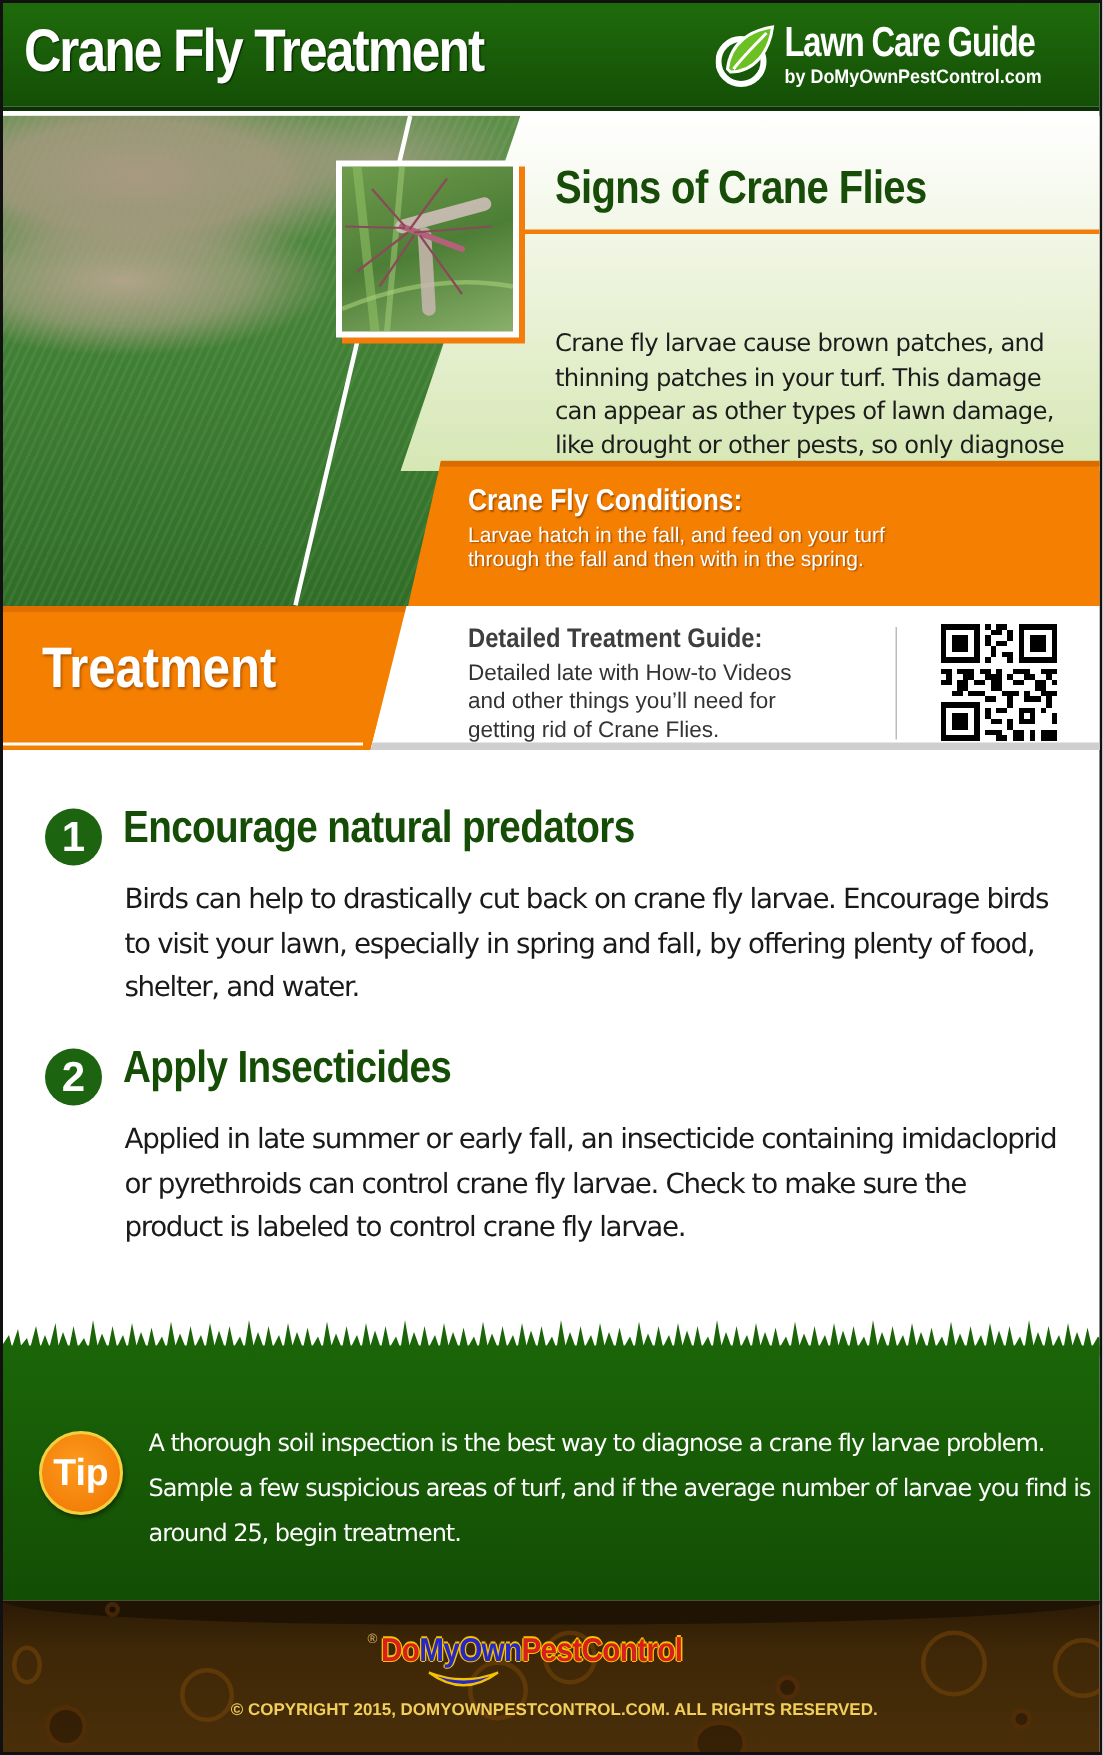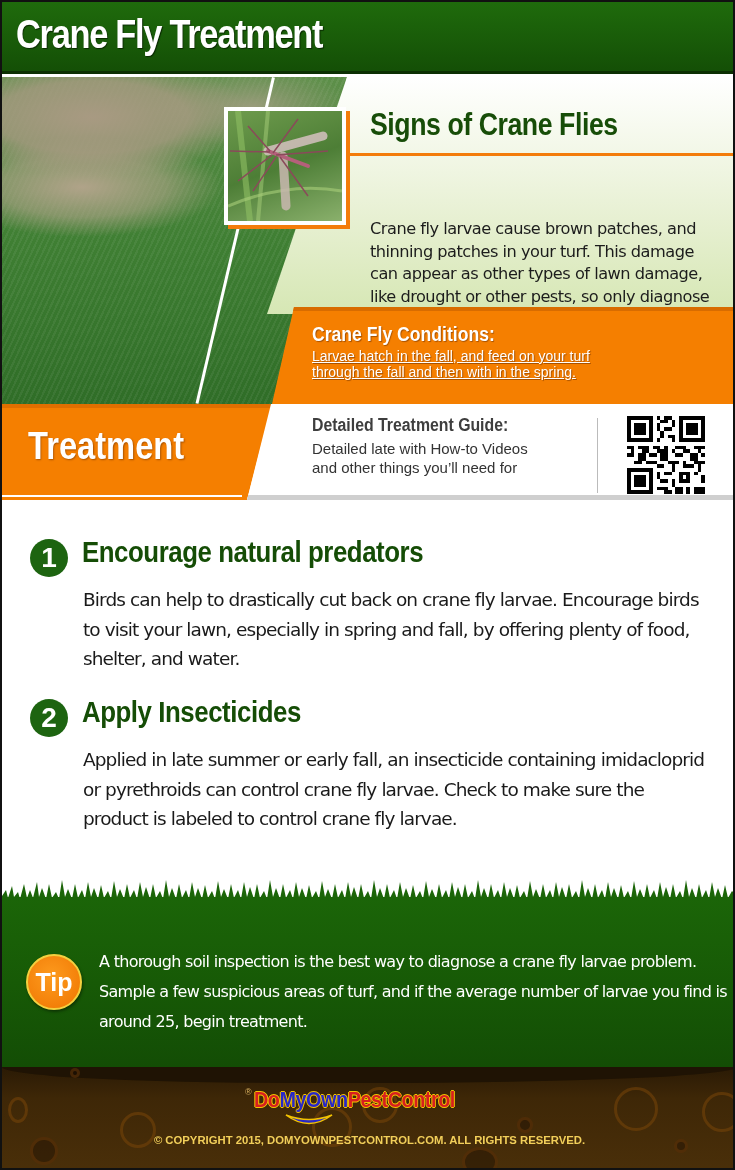--- a/index.html
+++ b/index.html
@@ -90,20 +90,29 @@
   .dmopc-smile { position:absolute; left:282px; top:1110px; width:50px; height:16px; }
   .copyright { position:absolute; left:0; top:1132px; width:735px; text-align:center; color:#f2cf5a; font-weight:bold; font-size:11.3px; }
 </style>
 </head>
 <body>
 
 <div class="page">
 
   <div class="header">
     <div class="header-title">Crane Fly Treatment</div>
+    <div class="brand">
+      <svg class="brand-leaf" viewBox="0 0 40 42">
+        <ellipse cx="17" cy="25" rx="15" ry="15" fill="none" stroke="#fff" stroke-width="4"></ellipse>
+        <path d="M8 30 C 10 12, 24 4, 38 2 C 36 18, 26 32, 10 32 Z" fill="#6cc024" stroke="#fff" stroke-width="2"></path>
+        <path d="M12 30 C 18 22, 26 14, 34 6" stroke="#fff" stroke-width="2" fill="none"></path>
+      </svg>
+      <div class="brand-name">Lawn Care Guide</div>
+      <div class="brand-sub">by DoMyOwnPestControl.com</div>
+    </div>
   </div>
 
   <div class="hero">
     <div class="grass-photo"></div>
     <div class="signs-panel"></div>
   </div>
   <div class="signs-slash" style="top:75px;"></div>
 
   <div class="insect-frame" style="top:105px;">
     <div class="insect-photo">
@@ -118,34 +127,35 @@
       </svg>
     </div>
   </div>
 
   <div class="signs-title" style="top:105px;">Signs of Crane Flies</div>
   <div class="signs-rule" style="top:151px;"></div>
   <div class="signs-body" style="top:172px;">Crane fly larvae cause brown patches, and thinning patches in your turf. This damage can appear as other types of lawn damage, like drought or other pests, so only diagnose based on visible evidence of larvae.</div>
 
   <div class="conditions" style="top:305px;"></div>
   <div class="cond-title" style="top:321px;">Crane Fly Conditions:</div>
-  <div class="cond-body" style="top:346px;text-decoration:underline;">
+  <div class="cond-body" style="top:346px;">
     <div>Larvae hatch in the fall, and feed on your turf</div>
     <div>through the fall and then with in the spring.</div>
   </div>
 
   <div class="treat-banner" style="top:402px;"></div>
   <div class="treat-inner-line" style="top:493px;"></div>
   <div class="treat-label" style="top:423px;">Treatment</div>
 
   <div class="guide-panel" style="top:402px;"></div>
   <div class="guide-title" style="top:413px;">Detailed Treatment Guide:</div>
   <div class="guide-body" style="top:437px;">
     <div>Detailed late with How-to Videos</div>
     <div>and other things you’ll need for</div>
+    <div>getting rid of Crane Flies.</div>
   </div>
   <div class="guide-divider" style="top:416px;"></div>
   <svg class="qr" style="top:414px;" viewBox="0 0 21 21" shape-rendering="crispEdges">
     <rect width="21" height="21" fill="#fff"></rect>
     <path fill="#000" d="M0 0h7v7H0z M1 1v5h5V1z M2 2h3v3H2z M14 0h7v7h-7z M15 1v5h5V1z M16 2h3v3h-3z M0 14h7v7H0z M1 15v5h5v-5z M2 16h3v3H2z
       M8 0h1v1H8z M10 0h2v1h-2z M9 1h2v1H9z M12 1h1v2h-1z M8 2h1v2H8z M10 3h2v1h-2z M9 4h1v2H9z M11 5h2v1h-2z M8 6h1v1H8z M12 6h1v1h-1z
       M0 8h2v1H0z M3 8h3v1H3z M7 8h2v1H7z M10 8h1v1h-1z M13 8h3v1h-3z M18 8h3v1h-3z
       M1 9h1v2H1z M4 9h2v1H4z M8 9h3v1H8z M12 9h1v1h-1z M15 9h2v1h-2z M19 9h1v1h-1z
       M0 10h1v1H0z M3 10h2v2H3z M6 10h2v1H6z M9 10h2v2H9z M13 10h2v1h-2z M17 10h2v2h-2z M20 10h1v1h-1z
       M2 12h2v1H2z M5 12h3v1H5z M11 12h3v1h-3z M15 12h1v2h-1z M18 12h3v1h-3z

